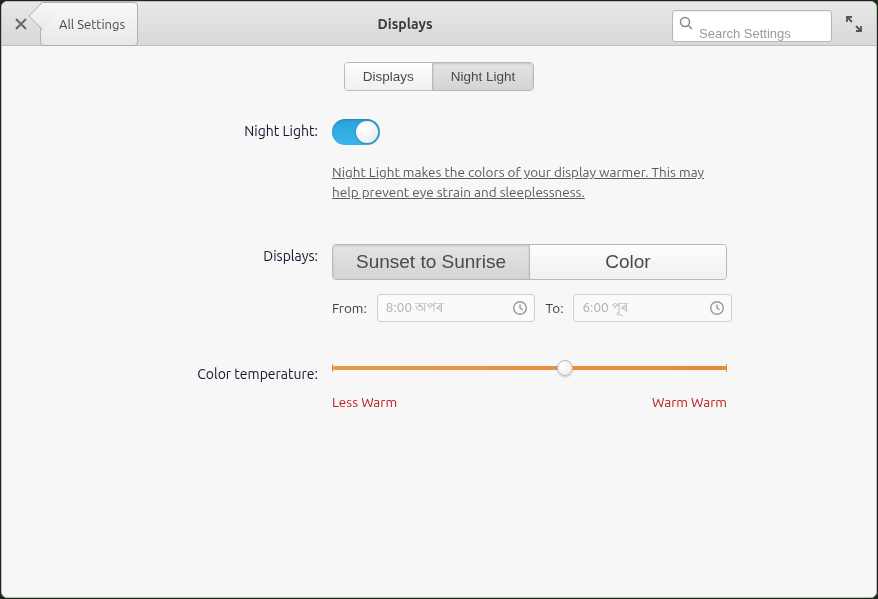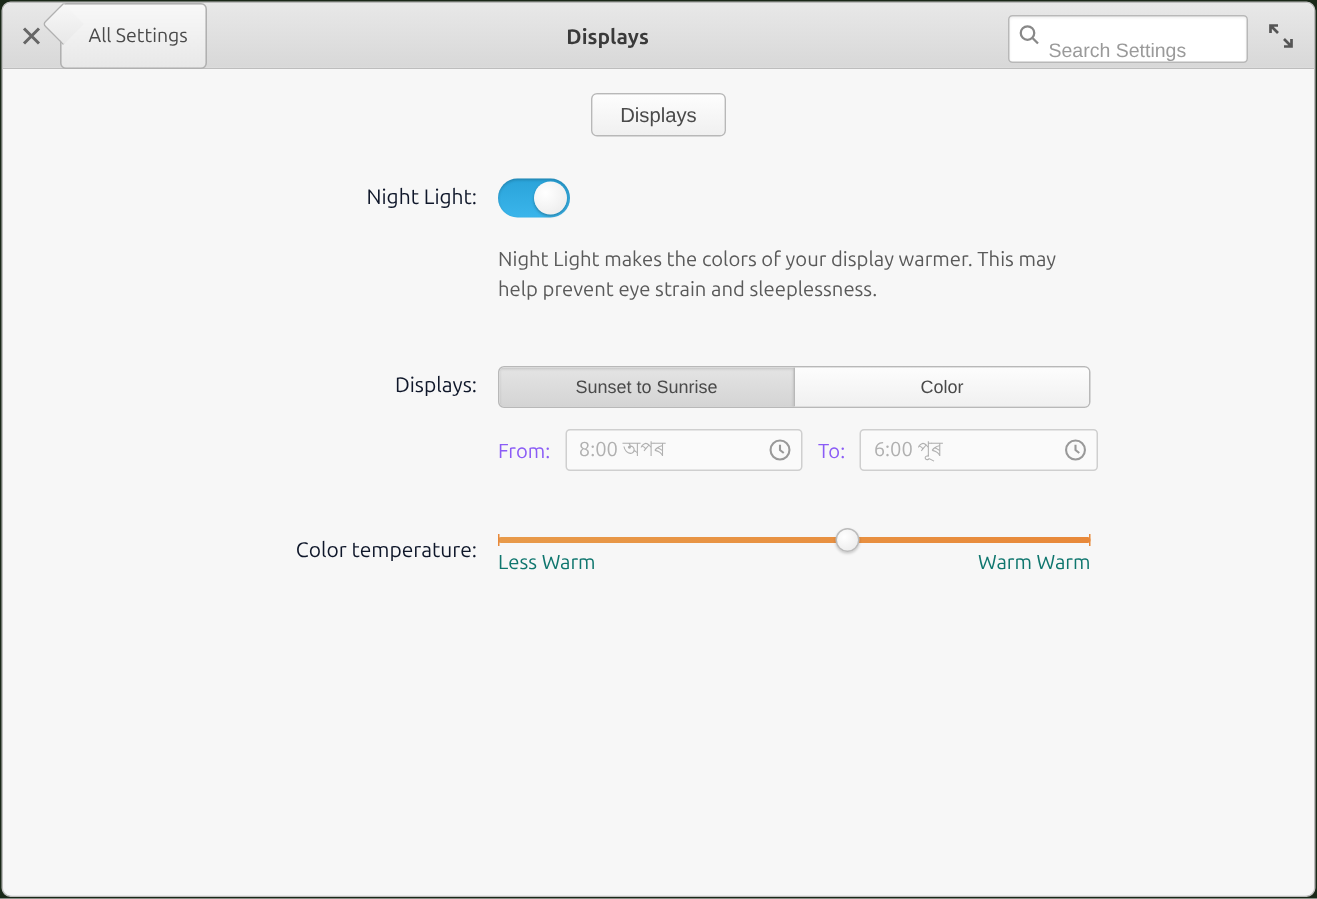--- a/index.html
+++ b/index.html
@@ -162,50 +162,51 @@
       border-radius: 50%;
       background: radial-gradient(circle at 35% 35%, #fff, #e8e8e8);
       box-shadow: 0 1px 2px rgba(0,0,0,0.3);
     }
     .desc {
       margin-top: 18px;
       color: #5a5a5a;
       line-height: 1.45;
       font-size: 13.5px;
       margin-bottom: 32px;
+      text-decoration: underline;
     }
     .sched-group {
       display: flex;
       width: 395px;
       border: 1px solid #b8b8b8;
       border-radius: 4px;
       overflow: hidden;
     }
     .sched-btn {
       flex: 1;
       padding: 6px 0;
       text-align: center;
       background: linear-gradient(#fdfdfd, #f0f0f0);
       border: none;
       cursor: pointer;
-      font-size: 12px;
+      font-size: 19px;
       color: #4a4a4a;
     }
     .sched-btn + .sched-btn { border-left: 1px solid #b8b8b8; }
     .sched-btn.active {
       background: linear-gradient(#e4e4e4, #d4d4d4);
       box-shadow: inset 0 1px 2px rgba(0,0,0,0.15);
     }
     .time-row {
       display: flex;
       align-items: center;
       gap: 10px;
       margin-top: 14px;
     }
-    .time-lbl { color: #8b5cf6; font-size: 13.5px; }
+    .time-lbl { color: #404040; font-size: 13.5px; }
     .time-field {
       position: relative;
       width: 174px;
       height: 28px;
       border: 1px solid #cfcfcf;
       border-radius: 3px;
       background: #fafafa;
       display: flex;
       align-items: center;
       padding: 0 30px 0 8px;
@@ -236,23 +237,23 @@
     .slider-tick {
       position: absolute;
       width: 1px;
       height: 8px;
       background: #e8893a;
       top: -2px;
     }
     .slider-labels {
       display: flex;
       justify-content: space-between;
-      margin-top: 4px;
+      margin-top: 24px;
       font-size: 13.5px;
-      color: #0f766e;
+      color: #b91c1c;
     }
     .section-gap { margin-top: 40px; }
   </style>
 </head>
 <body>
 
 <div class="window">
   <div class="titlebar">
     <div class="close-btn">
       <svg width="12" height="12" viewBox="0 0 12 12">
@@ -275,20 +276,21 @@
           <path d="M1 6 L1 1 L6 1 M1 1 L6 6 M15 10 L15 15 L10 15 M15 15 L10 10" stroke="#555" stroke-width="1.8" fill="none"></path>
         </svg>
     </div>
   </div>
 
   <div class="content">
 
     <div class="seg-control">
       <div class="seg-group">
         <button class="seg-btn">Displays</button>
+        <button class="seg-btn active">Night Light</button>
       </div>
     </div>
 
     <div class="form-row">
       <div class="form-label">Night Light:</div>
       <div class="form-val">
         <div class="toggle">
           <div class="toggle-knob"></div>
         </div>
         <div class="desc">Night Light makes the colors of your display warmer. This may help prevent eye strain and sleeplessness.</div>

